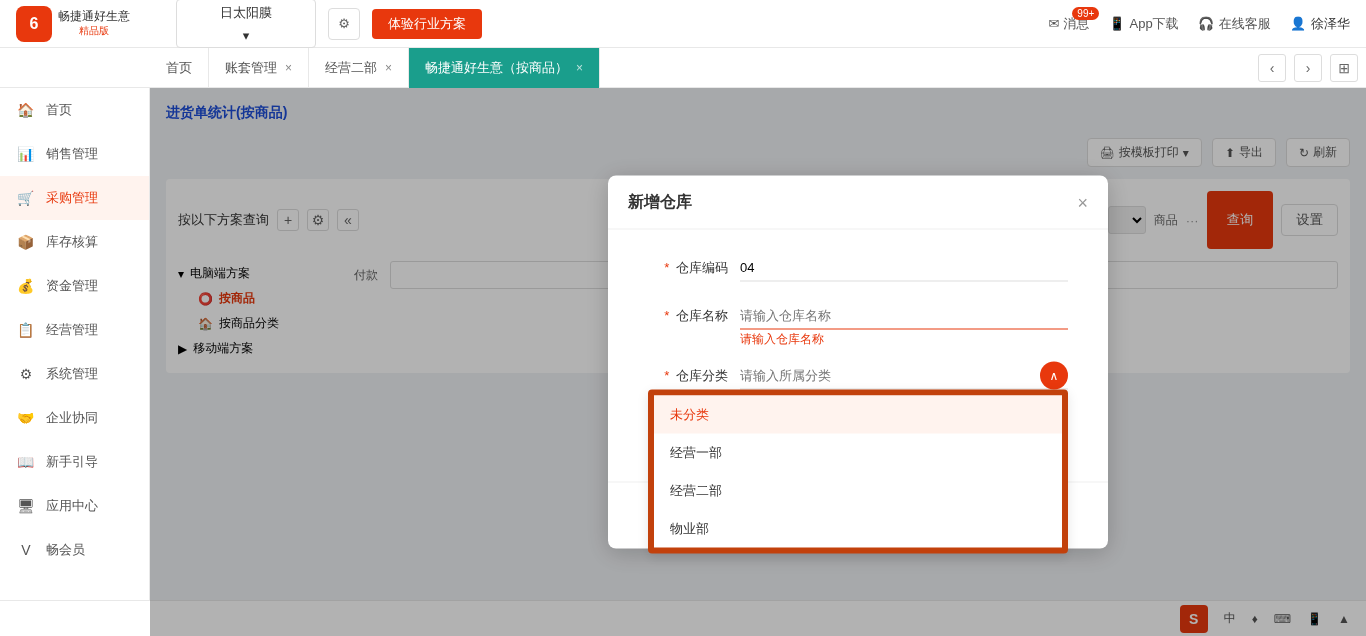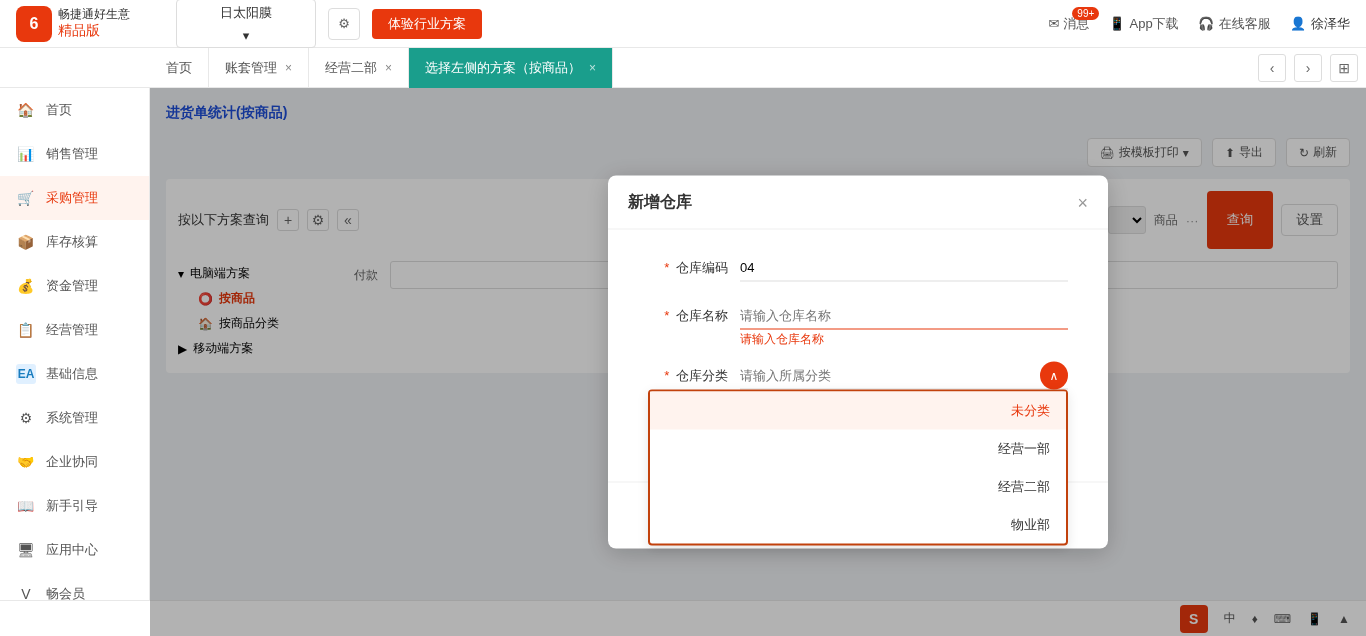--- a/index.html
+++ b/index.html
@@ -27,21 +27,21 @@
       background: #e8380d;
       border-radius: 8px;
       display: flex;
       align-items: center;
       justify-content: center;
       color: white;
       font-weight: bold;
       font-size: 16px;
     }
     .logo-text { font-size: 12px; color: #333; line-height: 1.3; }
-    .logo-sub { font-size: 14px; color: #e8380d; }
+    .logo-sub { font-size: 10px; color: #e8380d; text-align: center; }
     .store-selector {
       display: flex;
       align-items: center;
       border: 1px solid #ddd;
       border-radius: 4px;
       padding: 4px 10px;
       gap: 6px;
       cursor: pointer;
       min-width: 140px;
       flex-direction: column;
@@ -367,26 +367,25 @@
       color: white;
       font-size: 12px;
       cursor: pointer;
     }
     .dropdown-list {
       position: absolute;
       top: 100%;
       left: -92px;
       right: 0;
       background: white;
-      border: 2px solid #c2410c;
+      border: 6px solid #c2410c;
       border-radius: 4px;
       box-shadow: 0 4px 12px rgba(0,0,0,0.1);
       z-index: 300;
       min-width: 260px;
-      text-align: right;
     }
     .dropdown-item {
       padding: 10px 16px;
       cursor: pointer;
       font-size: 13px;
       color: #333;
     }
     .dropdown-item.selected { background: #fff3ee; color: #e8380d; }
 
     .dialog-footer {
@@ -498,21 +497,21 @@
   </div>
   <div class="tab-item">
     <span>账套管理</span>
     <span class="tab-close">×</span>
   </div>
   <div class="tab-item">
     <span>经营二部</span>
     <span class="tab-close">×</span>
   </div>
   <div class="tab-item active">
-    <span>选择左侧的方案（按商品）</span>
+    <span>畅捷通好生意（按商品）</span>
     <span class="tab-close">×</span>
   </div>
   <div class="tab-controls">
     <div class="tab-ctrl-btn">‹</div>
     <div class="tab-ctrl-btn">›</div>
     <div class="tab-ctrl-btn">⊞</div>
   </div>
 </div>
 
 <div class="main-layout">
@@ -534,24 +533,20 @@
       <span class="sidebar-icon">📦</span>
       <span>库存核算</span>
     </div>
     <div class="sidebar-item">
       <span class="sidebar-icon">💰</span>
       <span>资金管理</span>
     </div>
     <div class="sidebar-item">
       <span class="sidebar-icon">📋</span>
       <span>经营管理</span>
-    </div>
-    <div class="sidebar-item">
-      <span class="sidebar-icon" style="font-style:normal;font-size:12px;font-weight:bold;color:#1a7dbf;background:#e0f0ff;width:20px;height:20px;border-radius:3px;display:flex;align-items:center;justify-content:center;">EA</span>
-      <span>基础信息</span>
     </div>
     <div class="sidebar-item">
       <span class="sidebar-icon">⚙</span>
       <span>系统管理</span>
     </div>
     <div class="sidebar-item">
       <span class="sidebar-icon">🤝</span>
       <span>企业协同</span>
     </div>
     <div class="sidebar-item">

